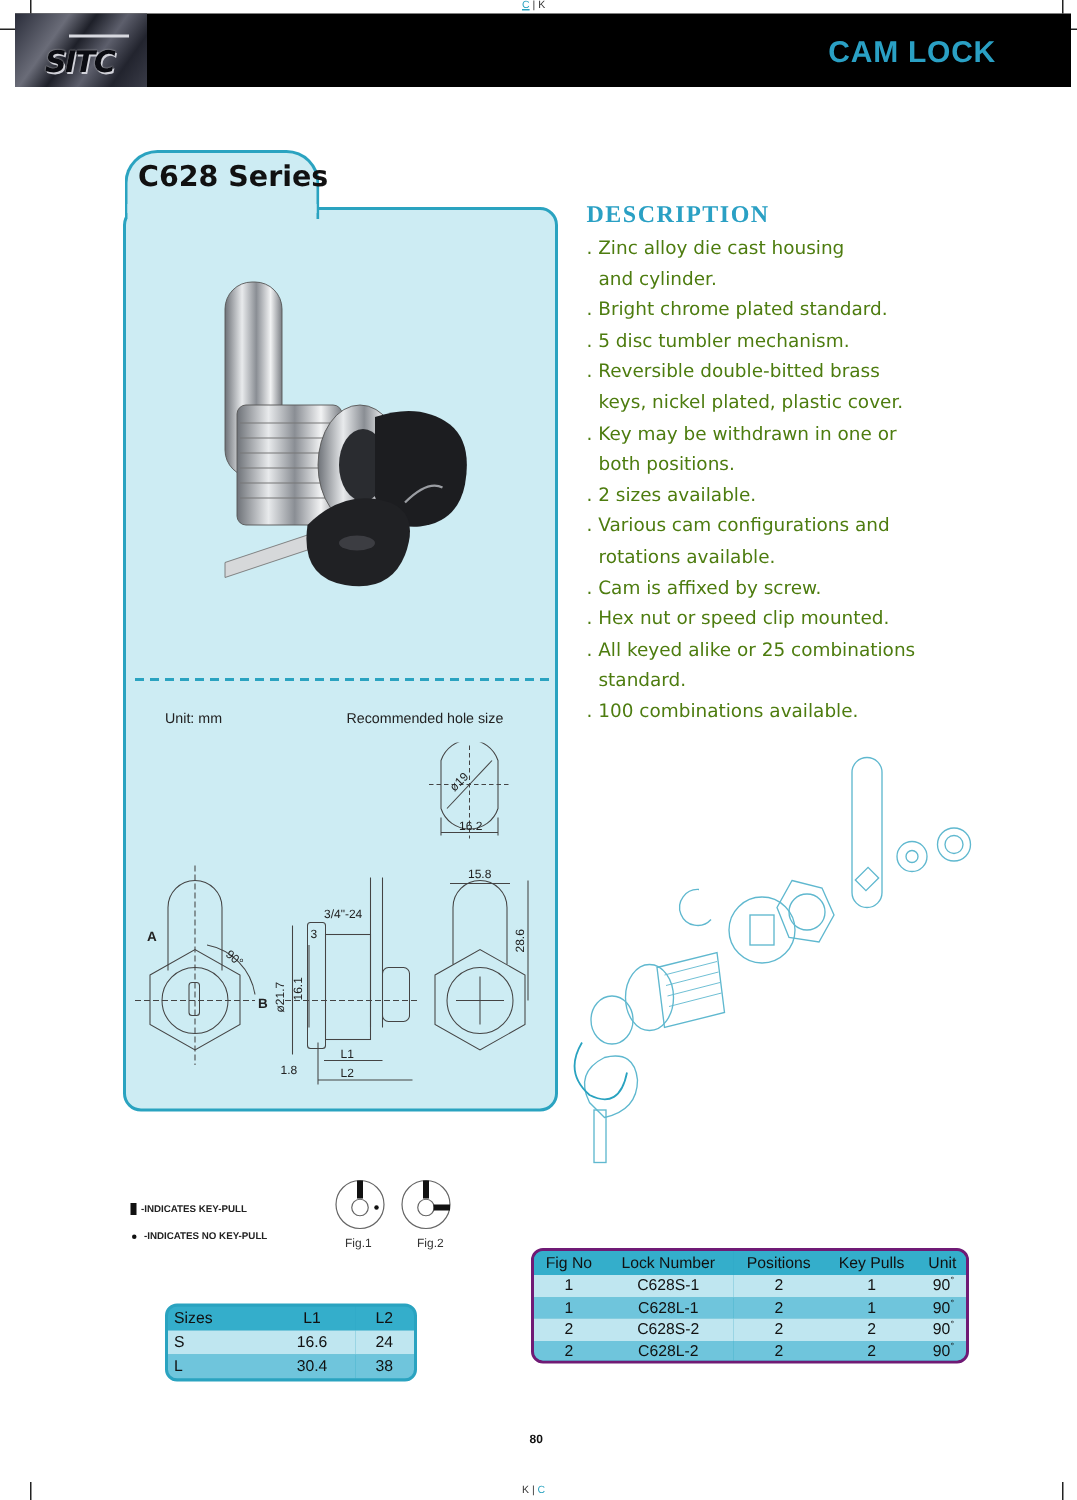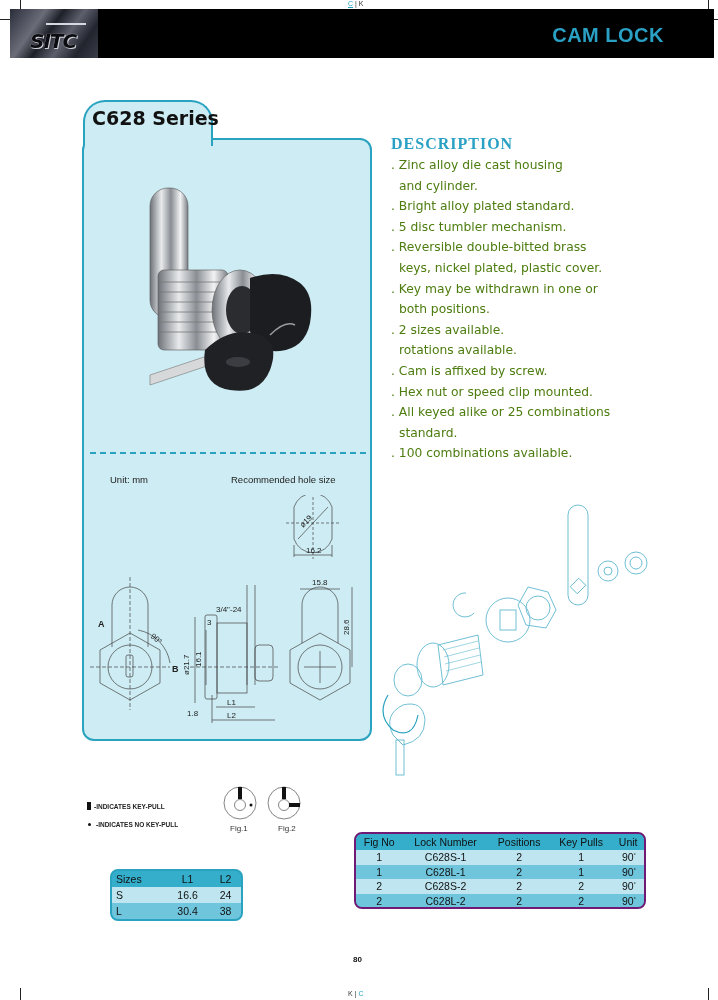--- a/index.html
+++ b/index.html
@@ -37,21 +37,21 @@
     line-height:20.6px; color:#4d7c0f; list-style:none; }
   .desc-list .cont { padding-left:8px; }
 
   .legend { position:absolute; left:87px; top:797px; font-size:6.5px; font-weight:bold; color:#222; }
   .legend .row { display:flex; align-items:center; height:18px; }
   .legend .bar { width:4px; height:8px; background:#111; margin-right:3px; }
   .legend .dot { width:3px; height:3px; border-radius:50%; background:#111; margin-right:5px; margin-left:1px; }
   .fig { position:absolute; font-size:8px; color:#333; }
 
   table { border-collapse:separate; border-spacing:0; font-family:"Liberation Sans", sans-serif; }
-  .sizes-wrap { position:absolute; left:110px; top:869px; width:133px; height:52px; border:2px solid #2aa3c0; border-radius:8px; overflow:hidden; background:#2aa3c0; }
+  .sizes-wrap { position:absolute; left:110px; top:869px; width:168px; height:52px; border:2px solid #2aa3c0; border-radius:8px; overflow:hidden; background:#2aa3c0; }
   .sizes { width:100%; font-size:10.5px; color:#111; }
   .sizes th { background:#34aecb; font-weight:normal; height:16px; padding:0 4px; }
   .sizes td { height:16px; padding:0 4px; }
   .sizes tr:nth-child(odd) td { background:#bfe6f0; }
   .sizes tr:nth-child(even) td { background:#6fc5dc; }
 
   .spec-wrap { position:absolute; left:354px; top:832px; width:292px; height:77px; border:2px solid #701a75; border-radius:8px; overflow:hidden; background:#2aa3c0; }
   .spec { width:100%; font-size:10.5px; color:#111; }
   .spec th { background:#34aecb; font-weight:normal; height:16px; padding:0 3px; white-space:nowrap; }
   .spec td { height:14.5px; padding:0 3px; text-align:center; }
@@ -179,27 +179,28 @@
     <text x="97" y="141" font-size="8">1.8</text>
     <text x="222" y="10" font-size="8">15.8</text>
     <text x="259" y="60" font-size="8" transform="rotate(-90 259 60)">28.6</text>
   </g>
 </svg>
 
 <div class="desc-title">DESCRIPTION</div>
 <ul class="desc-list">
   <li>. Zinc alloy die cast housing</li>
   <li class="cont">and cylinder.</li>
-  <li>. Bright alloy plated standard.</li>
+  <li>. Bright chrome plated standard.</li>
   <li>. 5 disc tumbler mechanism.</li>
   <li>. Reversible double-bitted brass</li>
   <li class="cont">keys, nickel plated, plastic cover.</li>
   <li>. Key may be withdrawn in one or</li>
   <li class="cont">both positions.</li>
   <li>. 2 sizes available.</li>
+  <li>. Various cam configurations and</li>
   <li class="cont">rotations available.</li>
   <li>. Cam is affixed by screw.</li>
   <li>. Hex nut or speed clip mounted.</li>
   <li>. All keyed alike or 25 combinations</li>
   <li class="cont">standard.</li>
   <li>. 100 combinations available.</li>
 </ul>
 
 <svg style="position:absolute;left:378px;top:495px" width="290" height="290" viewBox="0 0 290 290">
   <g fill="none" stroke="#5fb8cf" stroke-width="0.9">

